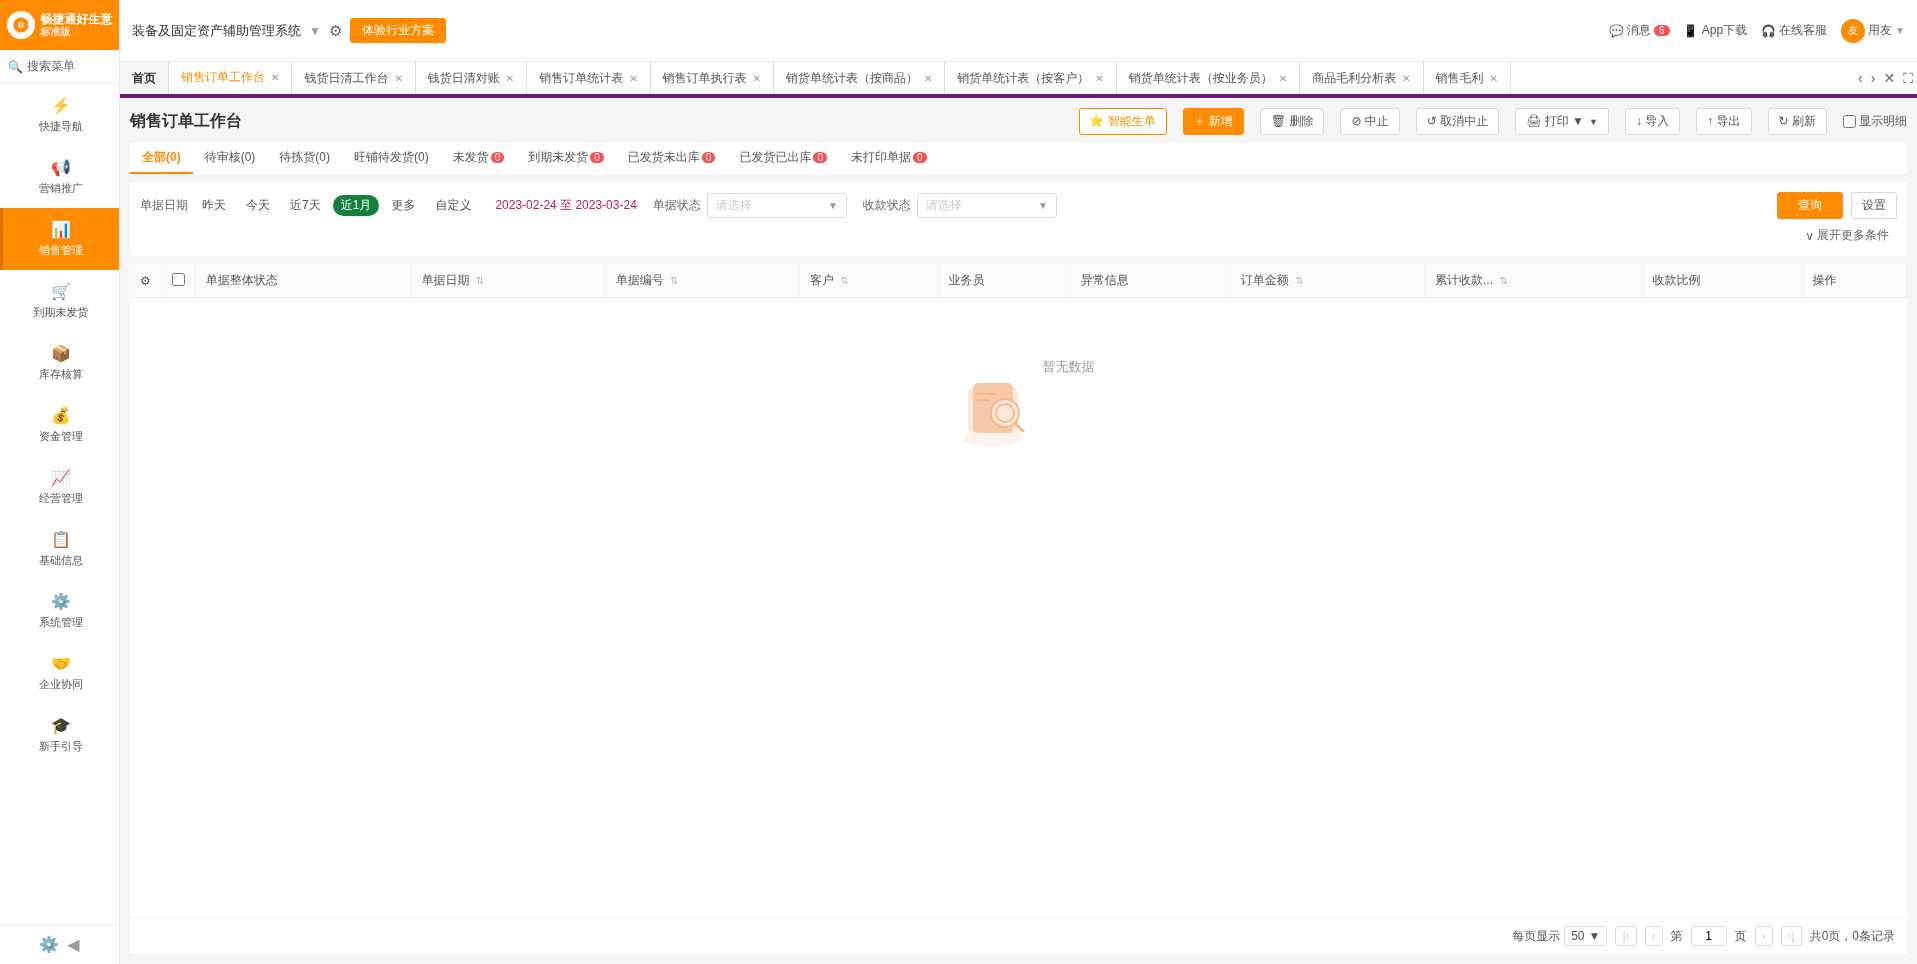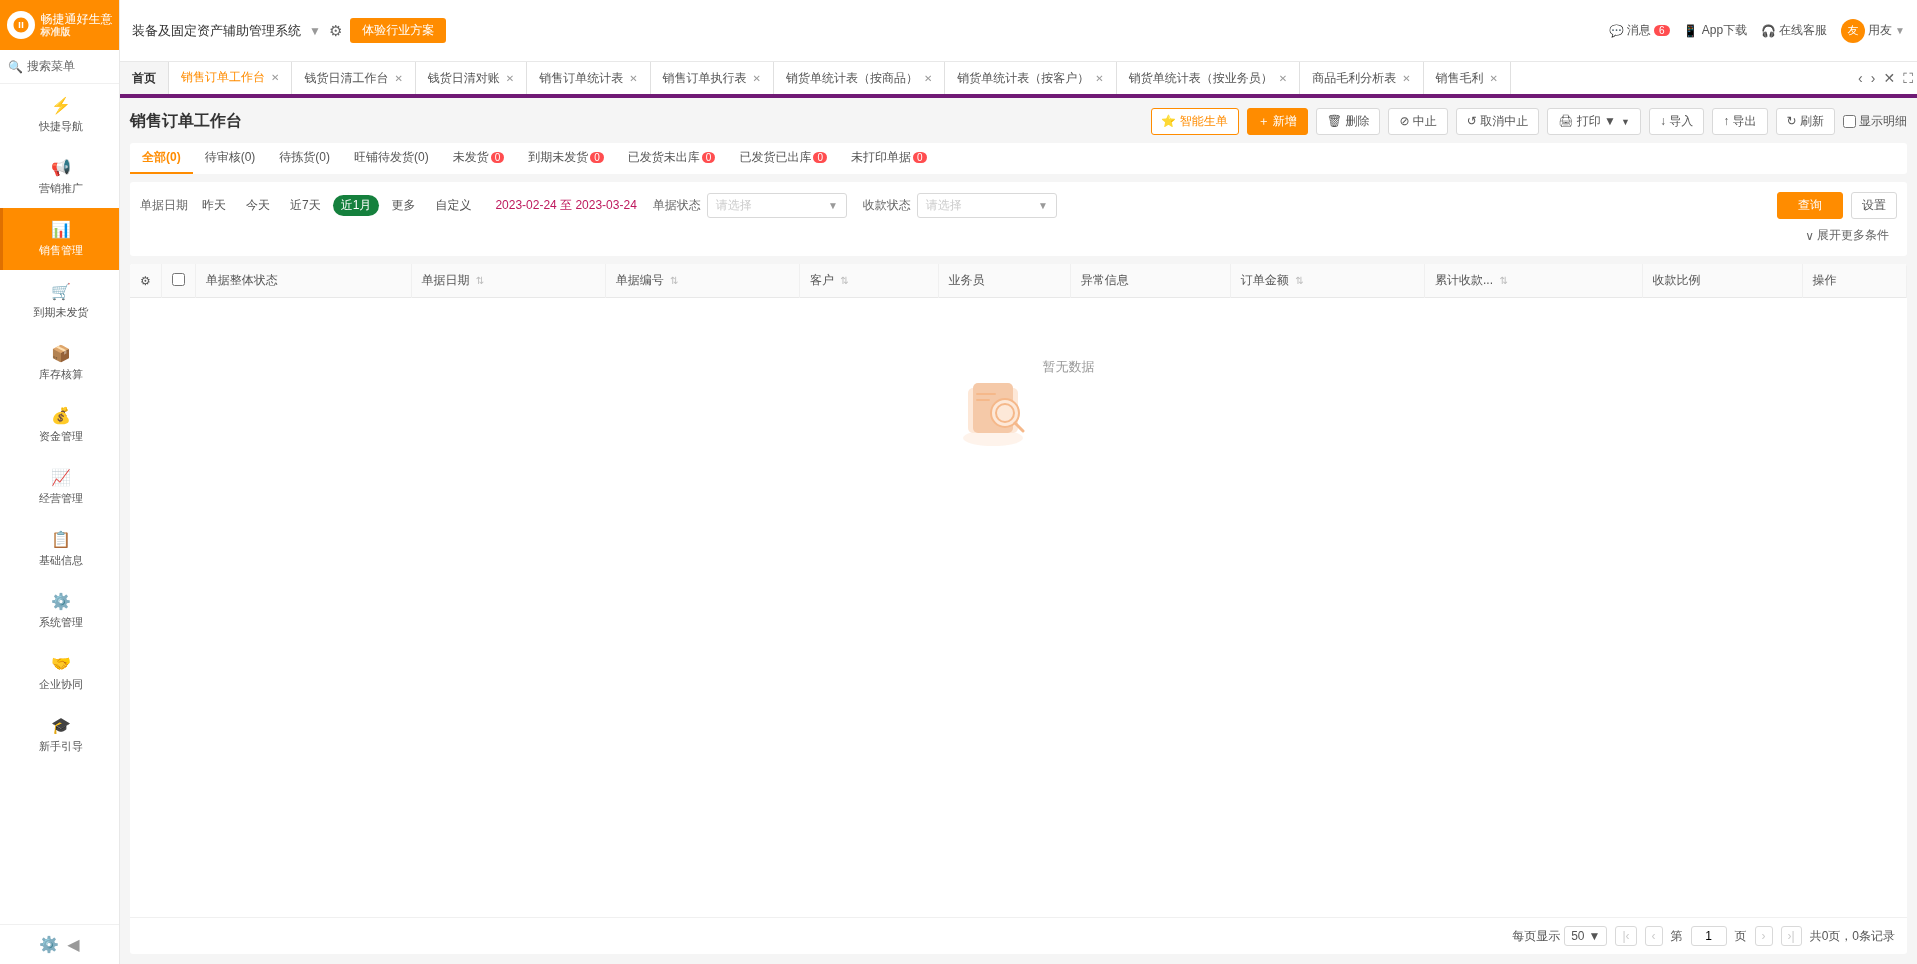--- a/index.html
+++ b/index.html
@@ -38,21 +38,21 @@
     .tab-close { font-size: 10px; color: #999; margin-left: 2px; cursor: pointer; }
     .tab-nav { display: flex; align-items: center; padding: 0 4px; cursor: pointer; color: #666; font-size: 14px; }
     .tab-controls { display: flex; align-items: center; margin-left: auto; }
 
     
     #content { flex: 1; overflow: hidden; display: flex; flex-direction: column; background: #f5f5f5; padding: 10px; }
 
     
     .page-header { display: flex; align-items: center; justify-content: space-between; margin-bottom: 8px; }
     .page-title { font-size: 16px; font-weight: bold; color: #333; }
-    .page-actions { display: flex; gap: 8px; align-items: center; }
+    .page-actions { display: flex; gap: 16px; align-items: center; }
     .action-btn { display: flex; align-items: center; gap: 3px; padding: 4px 10px; border: 1px solid #d9d9d9; border-radius: 3px; cursor: pointer; background: #fff; color: #555; font-size: 12px; }
     .action-btn.primary { background: #ff8c00; color: #fff; border-color: #ff8c00; }
     .ai-btn { background: #fff; border: 1px solid #ff8c00; color: #ff8c00; display: flex; align-items: center; gap: 3px; padding: 4px 10px; border-radius: 3px; cursor: pointer; font-size: 12px; }
     .action-btn.with-arrow::after { content: '▼'; font-size: 9px; margin-left: 2px; }
 
     
     .filter-tabs { display: flex; gap: 0; margin-bottom: 8px; background: #fff; border-radius: 3px; }
     .filter-tab { padding: 6px 12px; cursor: pointer; color: #555; border-bottom: 2px solid transparent; font-size: 12px; white-space: nowrap; }
     .filter-tab.active { color: #ff8c00; border-bottom: 2px solid #ff8c00; font-weight: bold; }
     .filter-tab .count-badge { background: #ff4d4f; color: #fff; border-radius: 10px; padding: 0 4px; font-size: 10px; margin-left: 2px; }
@@ -111,21 +111,21 @@
 <body>
 
 <div id="sidebar">
   <div id="sidebar-header">
     <div class="logo-icon">
       <svg viewBox="0 0 24 24" fill="#ff8c00">
           <path d="M12 2C6.48 2 2 6.48 2 12s4.48 10 10 10 10-4.48 10-10S17.52 2 12 2zm-1 14H9V8h2v8zm4 0h-2V8h2v8z"></path>
         </svg>
     </div>
     <div id="sidebar-header-text">
-      <div style="font-size:12px;font-weight:normal;">畅捷通好生意</div>
+      <div style="font-size:12px;font-weight:bold;">畅捷通好生意</div>
       <div style="font-size:10px;opacity:0.85;">标准版</div>
     </div>
   </div>
 
   <div class="sidebar-search">
     <span>🔍</span>
     <span>搜索菜单</span>
   </div>
 
   <div class="sidebar-item">

